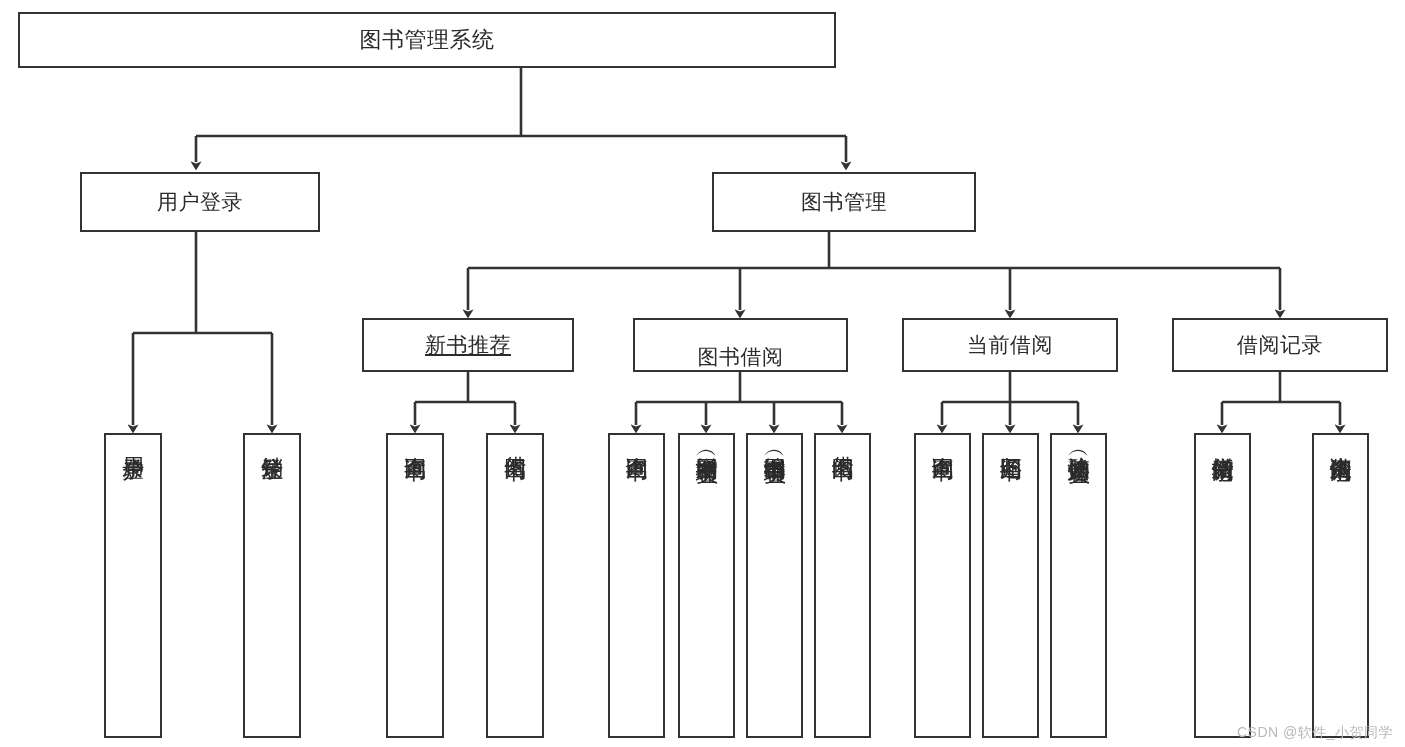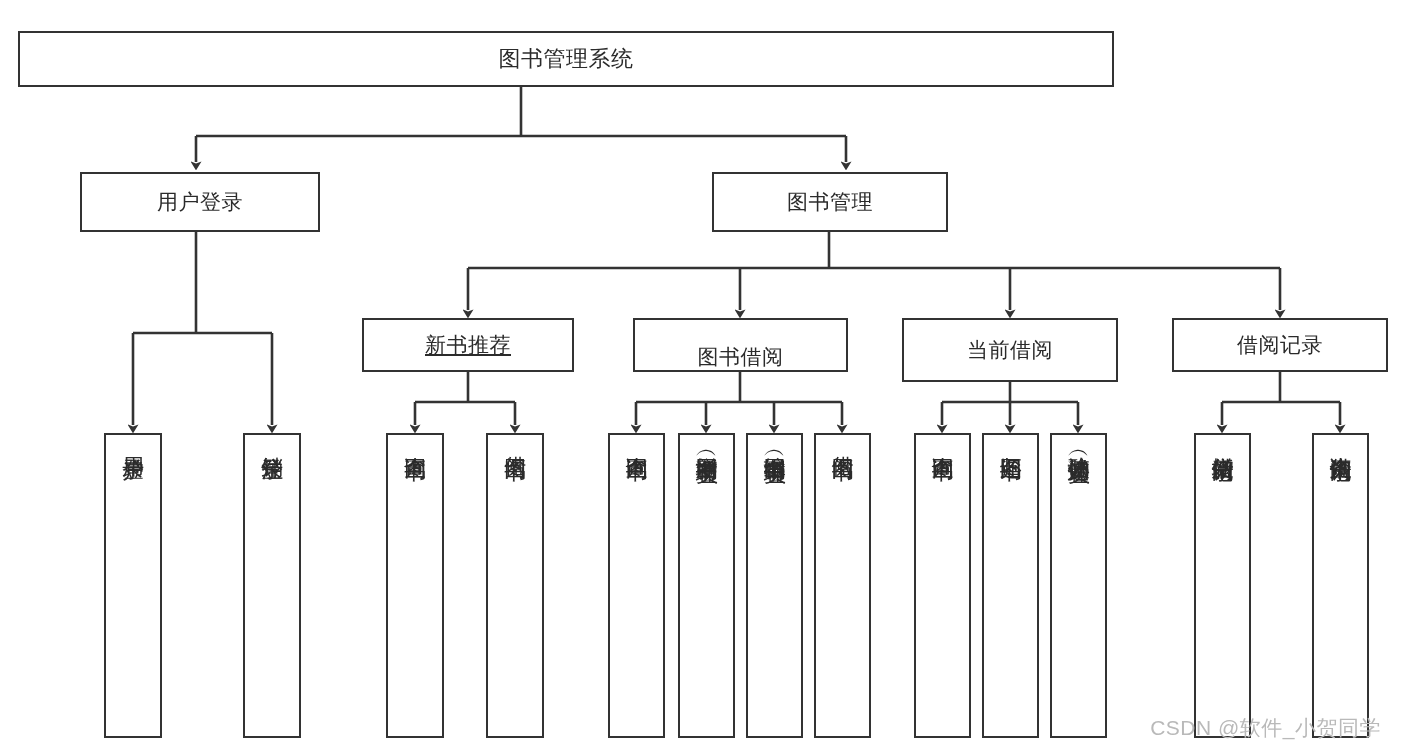--- a/index.html
+++ b/index.html
@@ -55,23 +55,23 @@
     text-orientation: upright;
     font-size: 22px;
     line-height: 1.02;
     letter-spacing: 1px;
     white-space: nowrap;
   }
   
   .node.root .label { font-size: 22px; }
   .watermark {
     position: absolute;
-    right: 24px;
+    right: 12px;
     bottom: 5px;
-    font-size: 21px;
+    font-size: 14px;
     color: #b9b9b9;
     white-space: nowrap;
     letter-spacing: 0.5px;
   }
 </style>
 </head>
 <body>
 
 <div id="canvas">
 
@@ -119,38 +119,38 @@
       <path d="M1010,402 L1010,425" marker-end="url(#arrow)"></path>
       <path d="M1078,402 L1078,425" marker-end="url(#arrow)"></path>
 
       <path d="M1280,372 L1280,402"></path>
       <path d="M1222,402 L1340,402"></path>
       <path d="M1222,402 L1222,425" marker-end="url(#arrow)"></path>
       <path d="M1340,402 L1340,425" marker-end="url(#arrow)"></path>
     </g>
   </svg>
 
-  <div class="node horizontal root" style="left:18px; top:12px; width:1096px; height:56px;margin-top:19px;">
+  <div class="node horizontal root" style="left:18px; top:12px; width:818px; height:56px;">
     <span class="label">图书管理系统</span>
   </div>
 
   <div class="node horizontal" style="left:80px; top:172px; width:240px; height:60px;">
     <span class="label">用户登录</span>
   </div>
-  <div class="node horizontal" style="left:712px; top:172px; width:236px; height:60px;">
+  <div class="node horizontal" style="left:712px; top:172px; width:264px; height:60px;">
     <span class="label">图书管理</span>
   </div>
 
   <div class="node horizontal" style="left:362px; top:318px; width:212px; height:54px;text-decoration:underline;">
     <span class="label">新书推荐</span>
   </div>
   <div class="node horizontal" style="left:633px; top:318px; width:215px; height:54px;align-items:flex-end;">
     <span class="label">图书借阅</span>
   </div>
-  <div class="node horizontal" style="left:902px; top:318px; width:216px; height:64px;">
+  <div class="node horizontal" style="left:902px; top:318px; width:216px; height:54px;">
     <span class="label">当前借阅</span>
   </div>
   <div class="node horizontal" style="left:1172px; top:318px; width:216px; height:54px;">
     <span class="label">借阅记录</span>
   </div>
 
   <div class="node vertical" style="left:104px; top:433px; width:58px; height:305px;">
     <span class="label">用户登录</span>
   </div>
   <div class="node vertical" style="left:243px; top:433px; width:58px; height:305px;">

